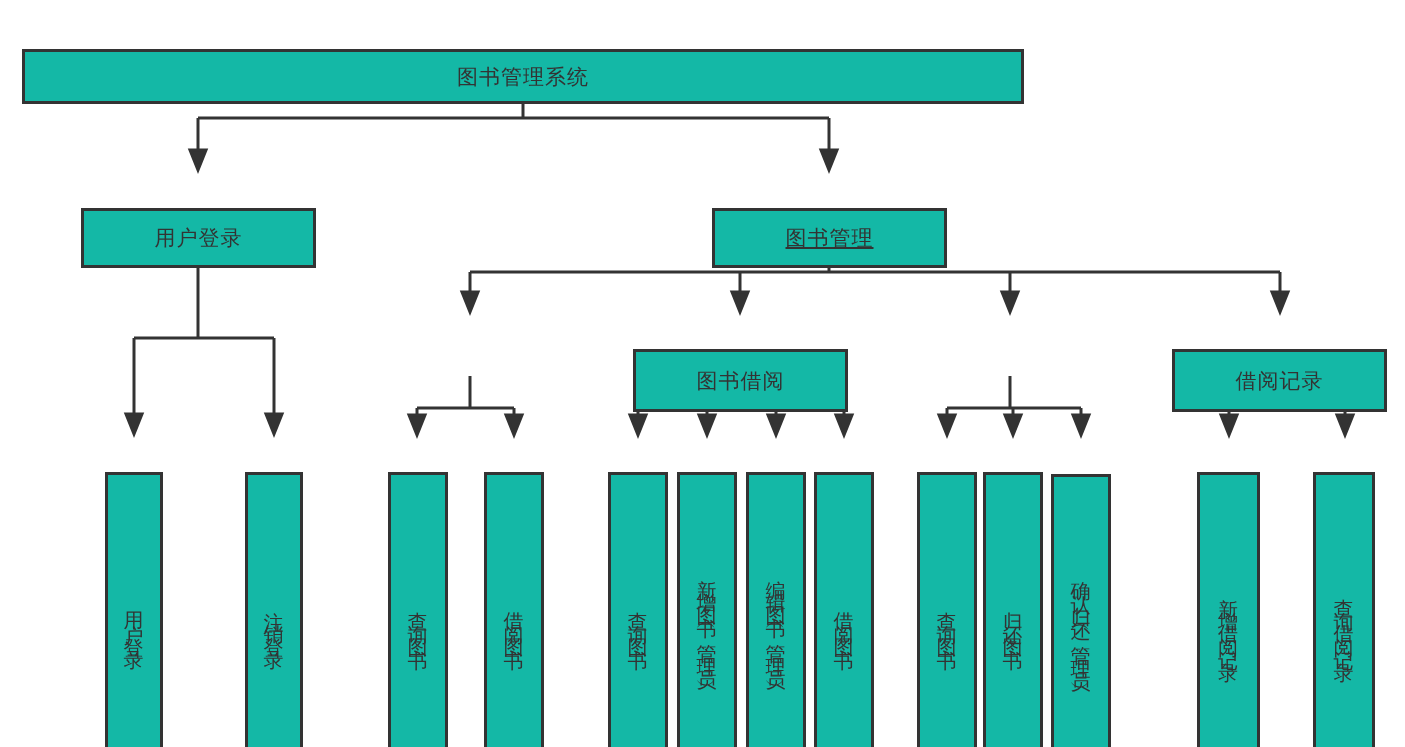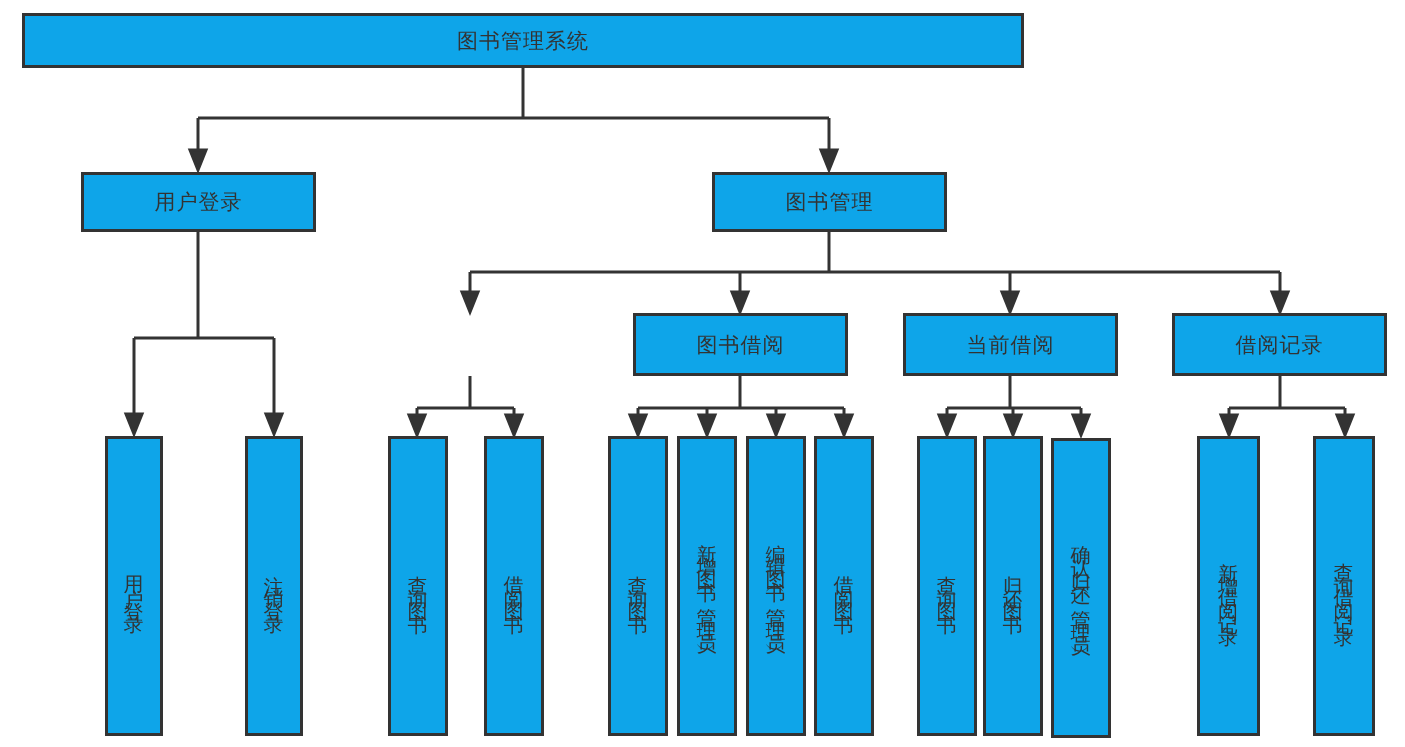--- a/index.html
+++ b/index.html
@@ -2,24 +2,24 @@
 <html style="--line: #333333; --text: #333333; --watermark: #b5b5b5; --background: #ffffff;"><head>
 <meta charset="utf-8">
 <style>
   html, body { margin:0; padding:0; background:#fff; }
   .canvas {
     position:relative; width:1405px; height:747px; background:var(--background,#fff);
     font-family:"Liberation Sans","DejaVu Sans",sans-serif; overflow:hidden;
   }
   svg.wires { position:absolute; left:0; top:0; z-index:1; }
   .node {
-    position:absolute; box-sizing:border-box; background:#0ea5e9;
+    position:absolute; box-sizing:border-box; background:#14b8a6;
     border:3px solid var(--line,#333);
     display:flex; align-items:center; justify-content:center;
-    color:var(--text,#333); z-index:2;
+    color:var(--text,#333); z-index:2;margin-top:36px;
   }
   .h-node { font-size:21px; letter-spacing:1px; white-space:nowrap; }
   .v-node {
     writing-mode:vertical-rl; font-size:20px; letter-spacing:13px;
     line-height:1; text-align:center;
   }
   .watermark {
     position:absolute; right:4px; bottom:4px; z-index:3;
     font-size:22px; color:var(--watermark,#b5b5b5);
     text-shadow:0 0 2px #fff; letter-spacing:1px; white-space:nowrap;
@@ -88,24 +88,23 @@
     <polyline points="1229,408 1345,408" fill="none"></polyline>
     <polyline points="1229,408 1229,417" fill="none"></polyline>
     <polygon points="1221,415 1237,415 1229,435"></polygon>
     <polyline points="1345,408 1345,417" fill="none"></polyline>
     <polygon points="1337,415 1353,415 1345,435"></polygon>
   </svg>
 
   <div class="node h-node" style="left:22px; top:13px; width:1002px; height:55px;">图书管理系统</div>
 
   <div class="node h-node" style="left:81px; top:172px; width:235px; height:60px;">用户登录</div>
-  <div class="node h-node" style="left:712px; top:172px; width:235px; height:60px;">图书管理</div>
+  <div class="node h-node" style="left:712px; top:172px; width:235px; height:60px;text-decoration:underline;">图书管理</div>
 
   <div class="node h-node" style="left:633px; top:313px; width:215px; height:63px;font-family:Liberation Mono, monospace;">图书借阅</div>
-  <div class="node h-node" style="left:903px; top:313px; width:215px; height:63px;">当前借阅</div>
   <div class="node h-node" style="left:1172px; top:313px; width:215px; height:63px;">借阅记录</div>
 
   <div class="node v-node" style="left:105px; top:436px; width:58px; height:300px;">用户登录</div>
   <div class="node v-node" style="left:245px; top:436px; width:58px; height:300px;">注销登录</div>
 
   <div class="node v-node" style="left:388px; top:436px; width:60px; height:300px;">查询图书</div>
   <div class="node v-node" style="left:484px; top:436px; width:60px; height:300px;">借阅图书</div>
 
   <div class="node v-node" style="left:608px; top:436px; width:60px; height:300px;">查询图书</div>
   <div class="node v-node" style="left:677px; top:436px; width:60px; height:300px;">新增图书（管理员）</div>

